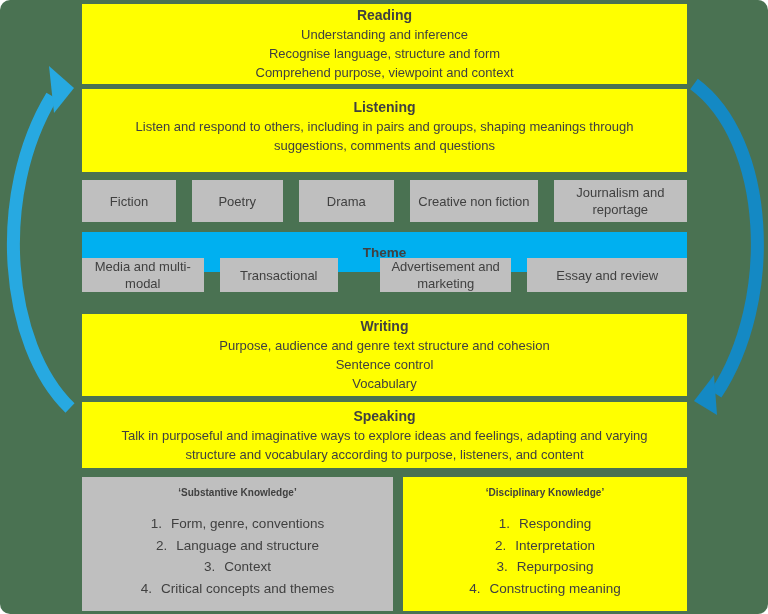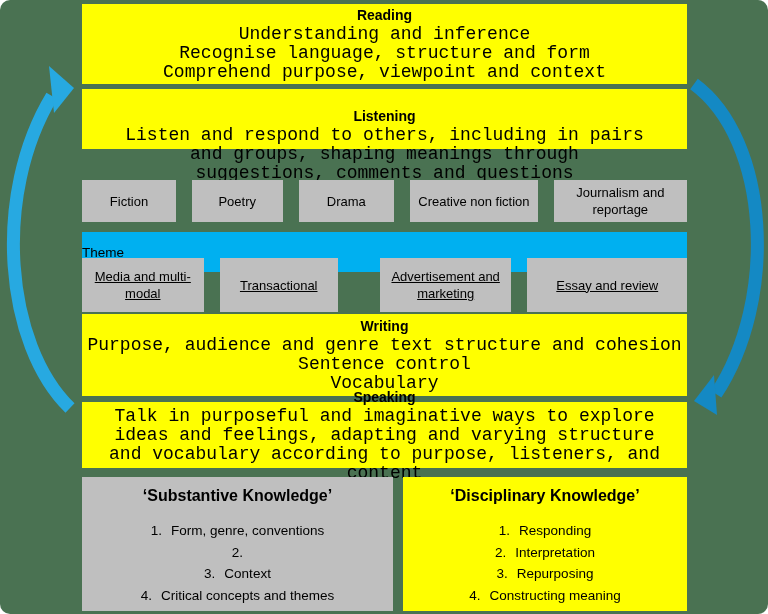--- a/index.html
+++ b/index.html
@@ -1,64 +1,64 @@
 <!DOCTYPE html>
 <html><head>
 <meta charset="utf-8">
 <style>
   html,body{margin:0;padding:0;background:#ffffff;}
   .canvas{
     position:relative;width:768px;height:614px;background:#4a7252;
     border-radius:10px;overflow:hidden;
-    font-family:"Liberation Sans",sans-serif;color:#000000;
+    font-family:"Liberation Sans",sans-serif;color:#404040;
   }
   .arrows{position:absolute;left:0;top:0;width:768px;height:614px;pointer-events:none;}
   .box{
     position:absolute;left:82px;width:605px;box-sizing:border-box;
     display:flex;flex-direction:column;justify-content:center;
     text-align:center;
   }
   .yellow{background:#ffff00;}
   .gray{background:#bfbfbf;}
   .box-title{font-weight:bold;font-size:14px;line-height:19px;}
-  .box-line{font-size:18px;line-height:19px;font-family:Liberation Mono, monospace;}
+  .box-line{font-size:13px;line-height:19px;}
   .reading{top:4px;height:80px;}
-  .listening{top:89px;height:60px;justify-content:flex-start;padding:18px 40px 0 40px;}
+  .listening{top:89px;height:83px;justify-content:flex-start;padding:9px 40px 0 40px;}
   .writing{top:314px;height:82px;}
   .speaking{top:402px;height:66px;padding:0 22px;}
   .row{position:absolute;left:82px;width:605px;display:flex;gap:16px;}
   .row1{top:180px;height:42px;}
-  .row2{top:258px;height:54px;text-decoration:underline;}
+  .row2{top:258px;height:34px;}
   .cell{
     background:#bfbfbf;display:flex;align-items:center;justify-content:center;
     text-align:center;font-size:13px;line-height:17px;padding:2px 5px;
     box-sizing:border-box;flex-shrink:1;flex-basis:0;
   }
   .row1 .cell:nth-child(1){flex-grow:98;}
   .row1 .cell:nth-child(2){flex-grow:94;}
   .row1 .cell:nth-child(3){flex-grow:100;}
   .row1 .cell:nth-child(4){flex-grow:137;}
   .row1 .cell:nth-child(5){flex-grow:144;}
   .row2 .cell:nth-child(1){flex-grow:100;}
   .row2 .cell:nth-child(2){flex-grow:97;}
   .row2 .cell:nth-child(3){flex-grow:109;margin-left:26px;}
   .row2 .cell:nth-child(4){flex-grow:134;}
   .row2 .cell:nth-child(5){flex-grow:144;}
   .theme-bar{
     position:absolute;left:82px;top:232px;width:605px;height:40px;
-    background:#00b0f0;display:flex;align-items:center;justify-content:flex-start;
-    font-weight:normal;font-size:13.5px;
+    background:#00b0f0;display:flex;align-items:center;justify-content:center;
+    font-weight:bold;font-size:13.5px;
   }
   .k-box{
     position:absolute;top:477px;height:134px;box-sizing:border-box;
     text-align:center;
   }
   .k-sub{left:82px;width:311px;}
   .k-dis{left:403px;width:284px;}
-  .k-title{font-weight:bold;font-size:16px;margin-top:10px;}
+  .k-title{font-weight:bold;font-size:10px;margin-top:10px;}
   .k-list{margin-top:17px;display:flex;flex-direction:column;gap:3.5px;}
   .k-item{display:flex;justify-content:center;gap:9px;font-size:13.5px;line-height:18px;}
   .k-num{min-width:0;}
 </style>
 </head>
 <body>
 
 <div class="canvas">
 
   <svg class="arrows" viewBox="0 0 768 614" aria-hidden="true">
@@ -113,20 +113,21 @@
 
   <section class="k-box k-sub gray">
     <div class="k-title">‘Substantive Knowledge’</div>
     <div class="k-list">
       <div class="k-item">
         <span class="k-num">1.</span>
         <span>Form, genre, conventions</span>
       </div>
       <div class="k-item">
         <span class="k-num">2.</span>
+        <span>Language and structure</span>
       </div>
       <div class="k-item">
         <span class="k-num">3.</span>
         <span>Context</span>
       </div>
       <div class="k-item">
         <span class="k-num">4.</span>
         <span>Critical concepts and themes</span>
       </div>
     </div>

